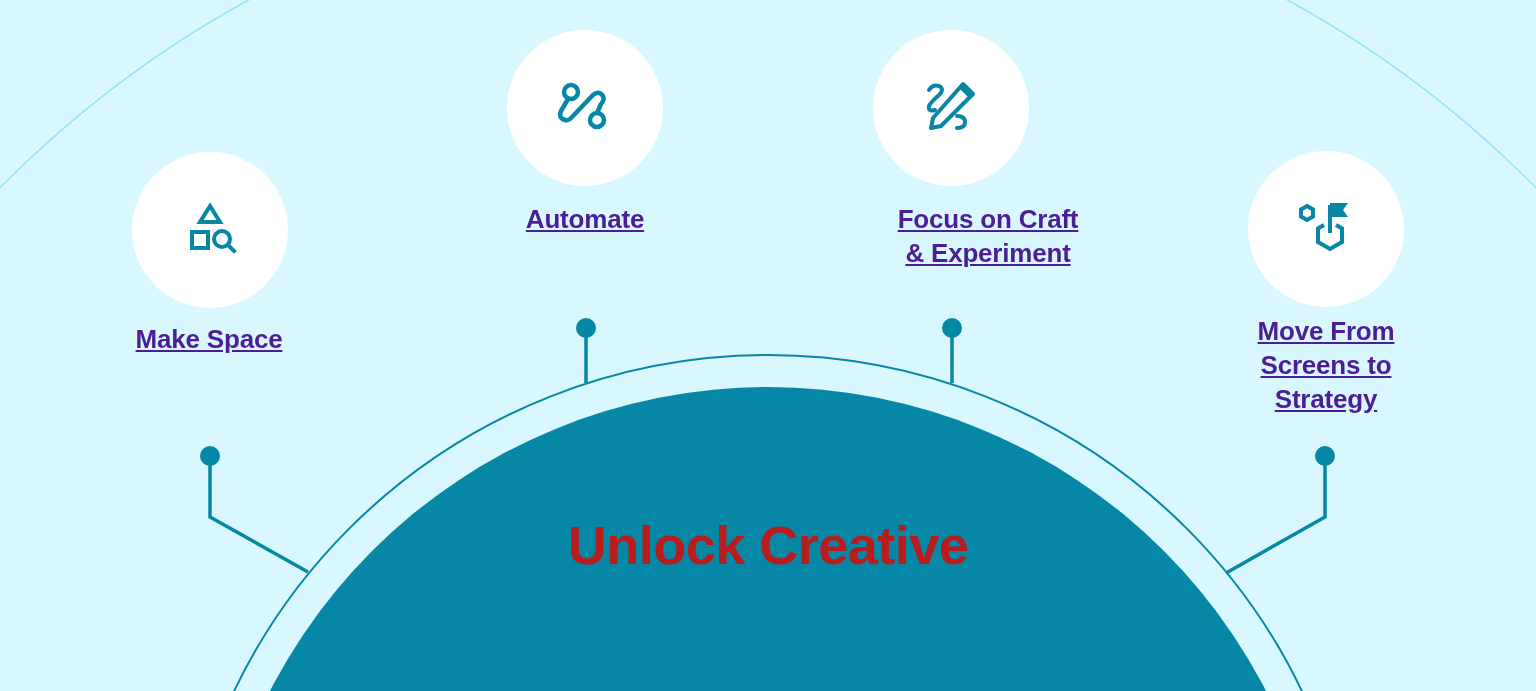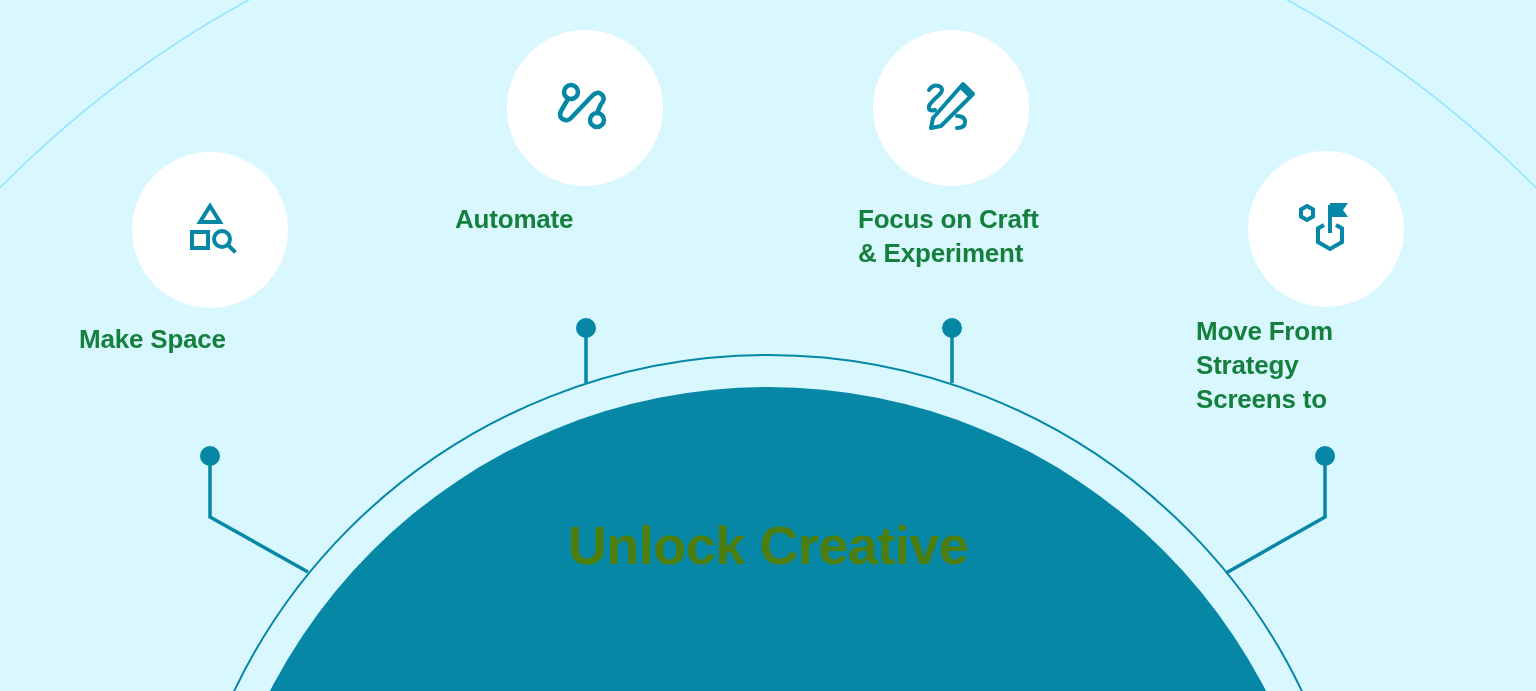--- a/index.html
+++ b/index.html
@@ -8,26 +8,26 @@
     background: #d9f7ff;
     font-family: "Liberation Sans", "DejaVu Sans", sans-serif;
   }
   .bg-svg { position: absolute; left: 0; top: 0; }
   .icon-circle {
     position: absolute; width: 156px; height: 156px; border-radius: 50%;
     background: #ffffff; display: flex; align-items: center; justify-content: center;
   }
   .icon-circle svg { width: 64px; height: 64px; }
   .label {
-    position: absolute; color: #15803d; font-weight: 700; font-size: 26px;
-    line-height: 34px; text-align: left; width: 260px; letter-spacing: -0.2px;
+    position: absolute; color: #4c1d95; font-weight: 700; font-size: 26px;
+    line-height: 34px; text-align: center; width: 260px; letter-spacing: -0.2px; text-decoration: underline;
   }
   .center-title {
     position: absolute; left: 468px; top: 508px; width: 600px; text-align: center;
-    color: #4d7c0f; font-weight: 700; font-size: 54px; line-height: 74px; letter-spacing: -0.5px;
+    color: #b91c1c; font-weight: 700; font-size: 54px; line-height: 74px; letter-spacing: -0.5px;
   }
 </style>
 </head>
 <body>
 
 <svg class="bg-svg" width="1536" height="691" viewBox="0 0 1536 691">
 
   <circle cx="768" cy="947" r="1080" fill="none" stroke="#8fe4fb" stroke-width="1.5"></circle>
 
   <circle cx="768" cy="947" r="592" fill="none" stroke="#0687a5" stroke-width="2"></circle>
@@ -94,19 +94,19 @@
 <div class="icon-circle" style="left:1248px; top:151px;">
   <svg viewBox="0 0 64 64">
     <polygon points="13,9 19,12.5 19,19.5 13,23 7,19.5 7,12.5" fill="none" stroke="#0687a5" stroke-width="4"></polygon>
     <polyline points="30,28 24,31.5 24,45 36,52 48,45 48,31.5 42,28" fill="none" stroke="#0687a5" stroke-width="4"></polyline>
     <line x1="36" y1="8" x2="36" y2="36" stroke="#0687a5" stroke-width="4"></line>
     <polygon points="36,6 54,6 49,13 54,20 36,20" fill="#0687a5"></polygon>
   </svg>
 </div>
 <div class="label" style="left:1196px; top:314px;">
   <div>Move From</div>
+  <div>Screens to</div>
   <div>Strategy</div>
-  <div>Screens to</div>
 </div>
 
 <div class="center-title">
   <div>Unlock Creative</div>
 </div>
 
 </body></html>

